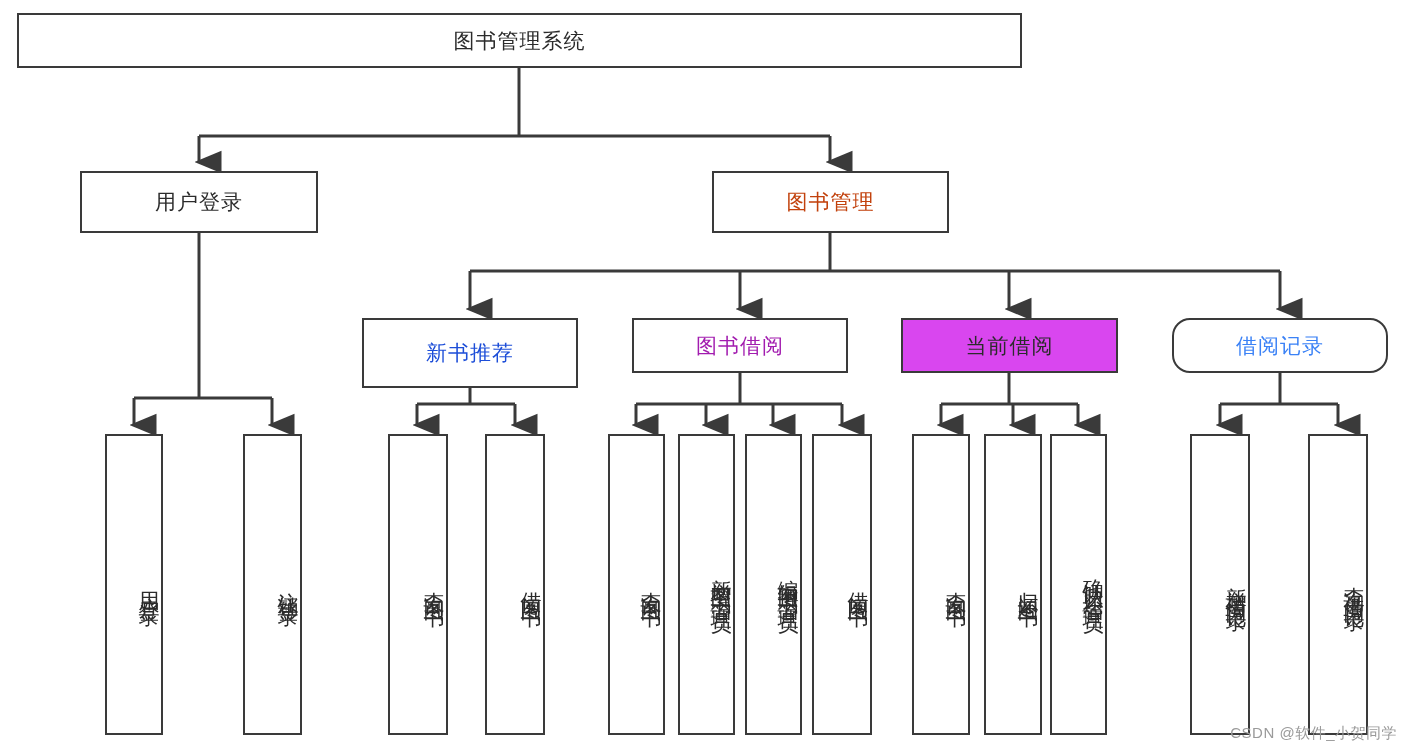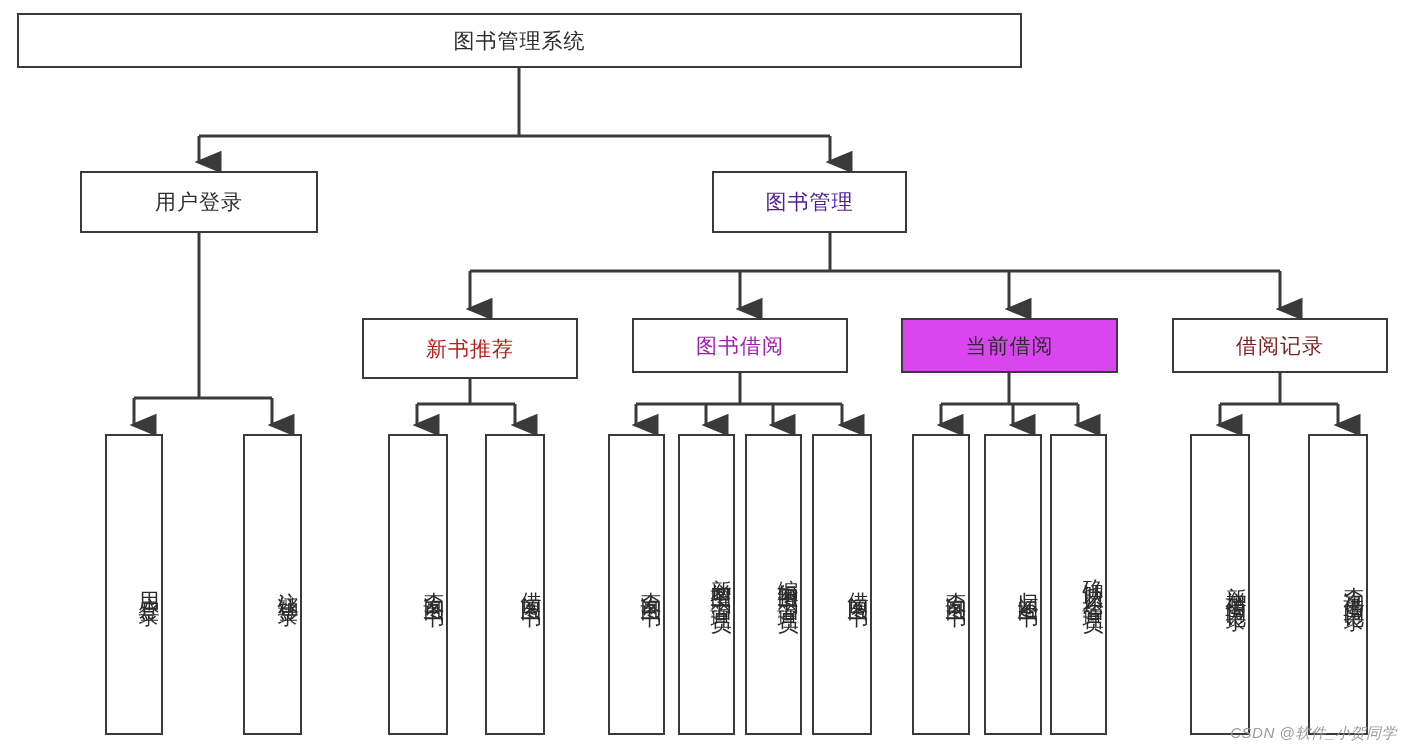--- a/index.html
+++ b/index.html
@@ -116,34 +116,34 @@
     </g>
   </svg>
 
   <div class="node horiz" style="left: 17px; top: 13px; width: 1005px; height: 55px; border-color: rgb(58, 58, 58); background: rgb(255, 255, 255); color: rgb(43, 43, 43);">
     <span>图书管理系统</span>
   </div>
 
   <div class="node horiz" style="left: 80px; top: 171px; width: 238px; height: 62px; border-color: rgb(58, 58, 58); background: rgb(255, 255, 255); color: rgb(43, 43, 43);">
     <span>用户登录</span>
   </div>
-  <div class="node horiz" style="left: 712px; top: 171px; width: 195px; height: 62px; border-color: rgb(58, 58, 58); background: rgb(255, 255, 255); color: #4c1d95;">
+  <div class="node horiz" style="left: 712px; top: 171px; width: 237px; height: 62px; border-color: rgb(58, 58, 58); background: rgb(255, 255, 255); color: #c2410c;">
     <span>图书管理</span>
   </div>
 
-  <div class="node horiz" style="left: 362px; top: 318px; width: 216px; height: 61px; border-color: rgb(58, 58, 58); background: rgb(255, 255, 255); color: #b91c1c;">
+  <div class="node horiz" style="left: 362px; top: 318px; width: 216px; height: 70px; border-color: rgb(58, 58, 58); background: rgb(255, 255, 255); color: #1d4ed8;">
     <span>新书推荐</span>
   </div>
   <div class="node horiz" style="left: 632px; top: 318px; width: 216px; height: 55px; border-color: rgb(58, 58, 58); background: rgb(255, 255, 255); color: #a21caf;">
     <span>图书借阅</span>
   </div>
   <div class="node horiz" style="left: 901px; top: 318px; width: 217px; height: 55px; border-color: rgb(58, 58, 58); background: #d946ef; color: rgb(43, 43, 43);">
     <span>当前借阅</span>
   </div>
-  <div class="node horiz" style="left: 1172px; top: 318px; width: 216px; height: 55px; border-color: rgb(58, 58, 58); background: rgb(255, 255, 255); color: #7f1d1d;">
+  <div class="node horiz" style="left: 1172px; top: 318px; width: 216px; height: 55px; border-color: rgb(58, 58, 58); background: rgb(255, 255, 255); color: #3b82f6; border-radius: 18px;">
     <span>借阅记录</span>
   </div>
 
   <div class="node vert" style="left: 105px; top: 434px; width: 58px; height: 301px; border-color: rgb(58, 58, 58); background: rgb(255, 255, 255); color: rgb(43, 43, 43);">
     <span class="vtext">用户登录</span>
   </div>
   <div class="node vert" style="left: 243px; top: 434px; width: 59px; height: 301px; border-color: rgb(58, 58, 58); background: rgb(255, 255, 255); color: rgb(43, 43, 43);">
     <span class="vtext">注销登录</span>
   </div>
   <div class="node vert" style="left: 388px; top: 434px; width: 60px; height: 301px; border-color: rgb(58, 58, 58); background: rgb(255, 255, 255); color: rgb(43, 43, 43);">
@@ -173,14 +173,14 @@
   <div class="node vert" style="left: 1050px; top: 434px; width: 57px; height: 301px; border-color: rgb(58, 58, 58); background: rgb(255, 255, 255); color: rgb(43, 43, 43);">
     <span class="vtext">确认归还（管理员）</span>
   </div>
   <div class="node vert" style="left: 1190px; top: 434px; width: 60px; height: 301px; border-color: rgb(58, 58, 58); background: rgb(255, 255, 255); color: rgb(43, 43, 43);">
     <span class="vtext">新增借阅记录</span>
   </div>
   <div class="node vert" style="left: 1308px; top: 434px; width: 60px; height: 301px; border-color: rgb(58, 58, 58); background: rgb(255, 255, 255); color: rgb(43, 43, 43);">
     <span class="vtext">查询借阅记录</span>
   </div>
 
-  <div id="watermark" style="color: rgb(154, 154, 154); font-style: italic;">CSDN @软件_小贺同学</div>
+  <div id="watermark" style="color: rgb(154, 154, 154);">CSDN @软件_小贺同学</div>
 </div>
 
 </body></html>

